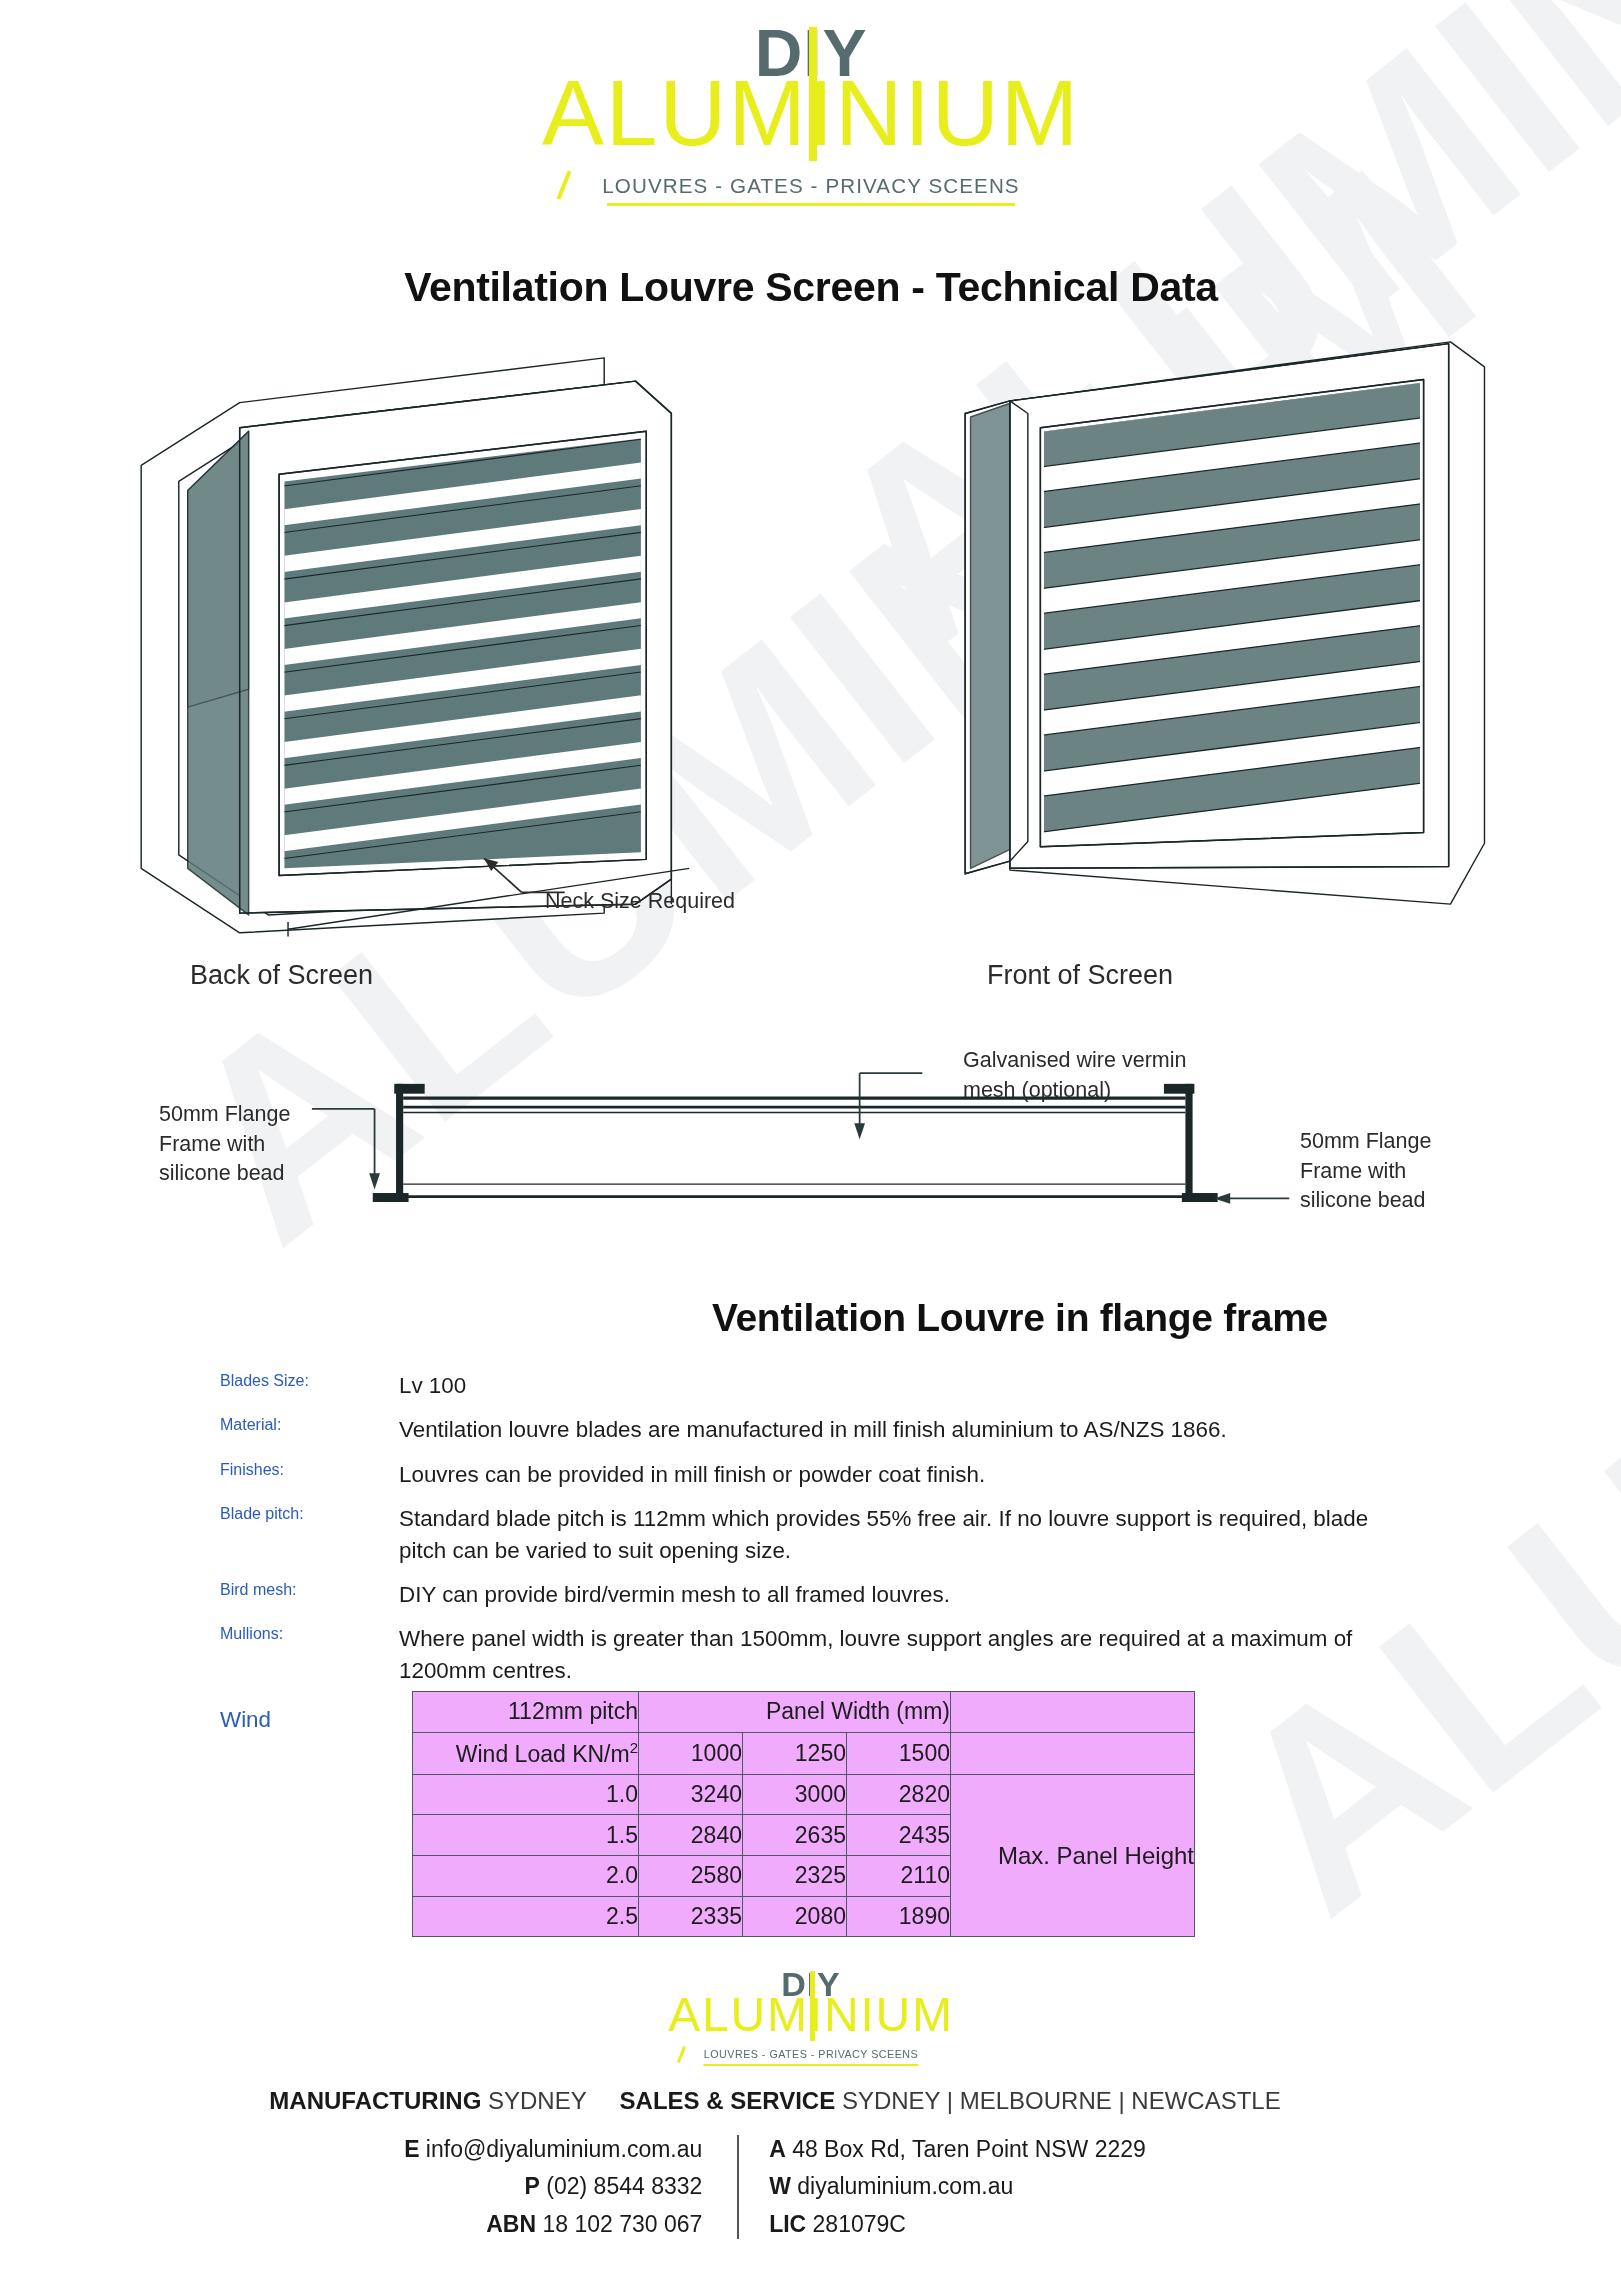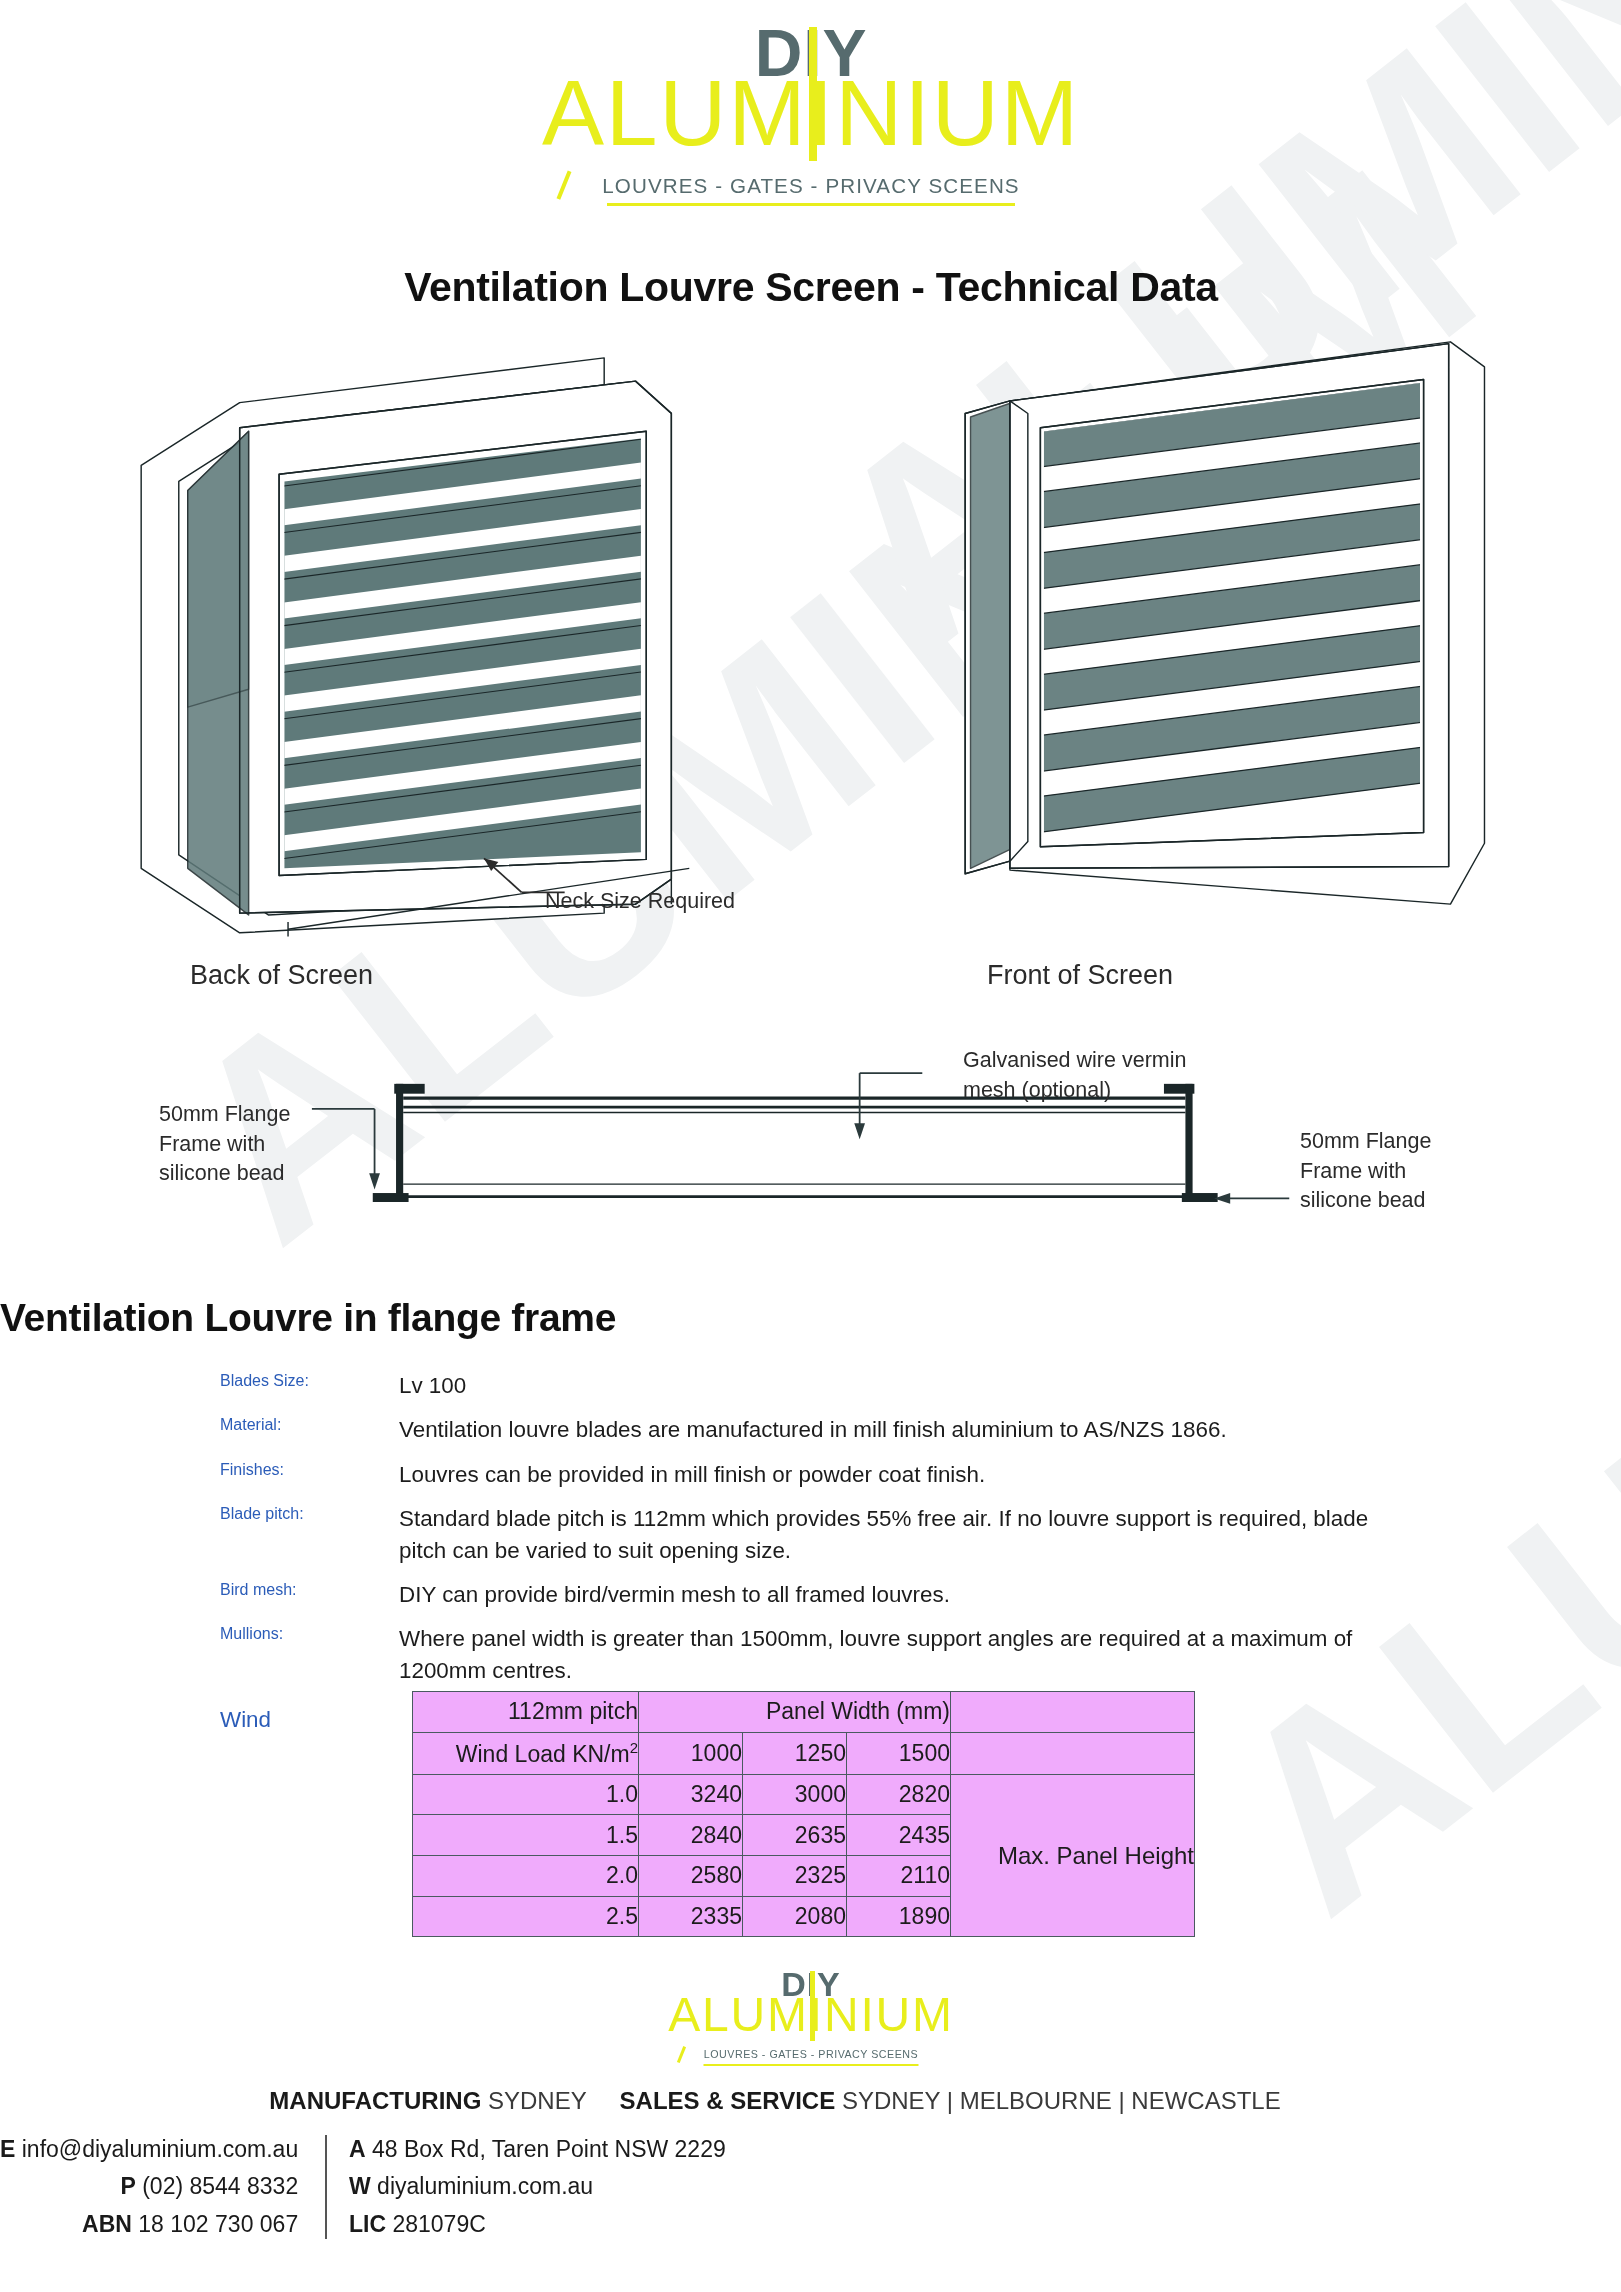--- a/index.html
+++ b/index.html
@@ -65,21 +65,21 @@
   #footer-logo .logo-underline { top:97px; width:215px; height:1.8px; }
 
   
   #page-title {
     position:absolute; z-index:3; left:0; top:264px; width:1622px;
     text-align:center; font-size:41px; font-weight:700; color:#111;
     letter-spacing:-0.3px;
   }
   #section-title {
     position:absolute; z-index:3; left:0; top:1296px; width:1328px;
-    text-align:left; font-size:39px; font-weight:700; color:#111;
+    text-align:right; font-size:39px; font-weight:700; color:#111;
     letter-spacing:-0.3px;
   }
 
   
   .drawing { position:absolute; z-index:2; }
   #back-drawing  { left:134px;  top:331px; width:609px; height:609px; }
   #front-drawing { left:958px; top:331px; width:582px; height:618px; }
 
   .caption {
     position:absolute; z-index:3; font-size:27px; color:#2b2b2b;
@@ -126,21 +126,21 @@
 
   
   #footer { position:absolute; z-index:3; left:0; top:2087px; width:1550px; }
   .f-line1 {
     text-align:center; font-size:24px; color:#1a1a1a;
     margin-bottom:16px;
   }
   .f-line1 b { font-weight:700; }
   .f-line1 .light { color:#3a3a3a; }
   .f-cols {
-    display:flex; align-items:flex-start; gap:4px;
+    display:flex; justify-content:center; align-items:flex-start; gap:12px;
   }
   .f-left { text-align:right; padding-right:23px; }
   .f-divider { width:1.8px; background:#555; align-self:stretch; margin:3.6px 0; }
   .f-right { text-align:left; padding-left:18px; }
   .f-item { font-size:23px; color:#1a1a1a; line-height:1.62; white-space:nowrap; }
   .f-item b { font-weight:700; }
 </style>
 </head>
 <body>
 

